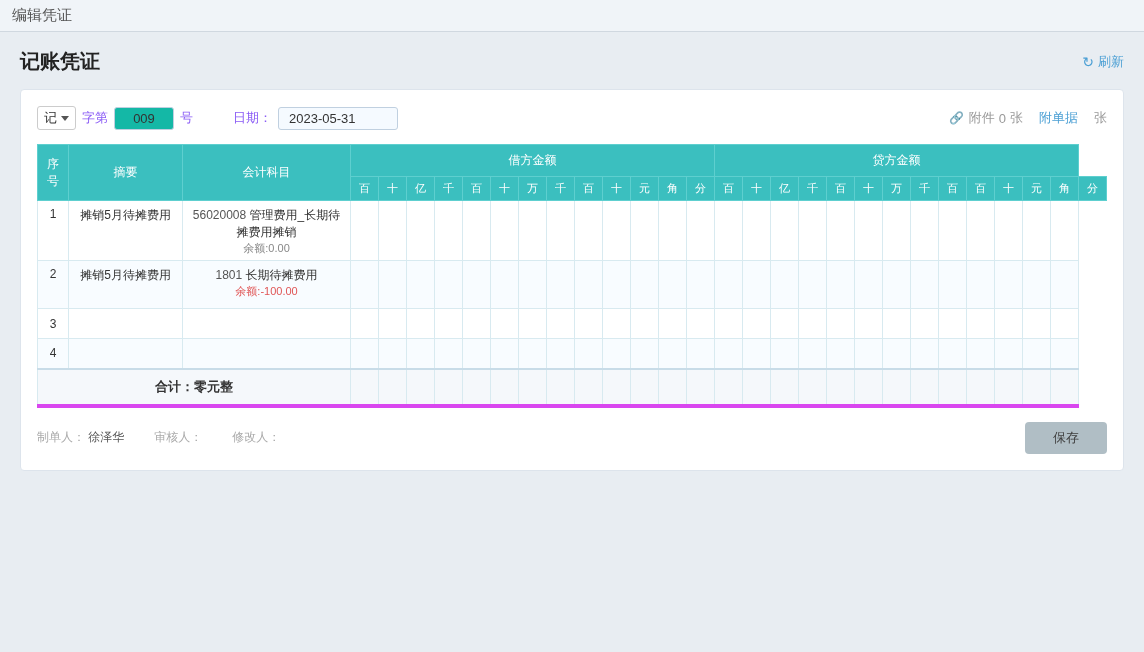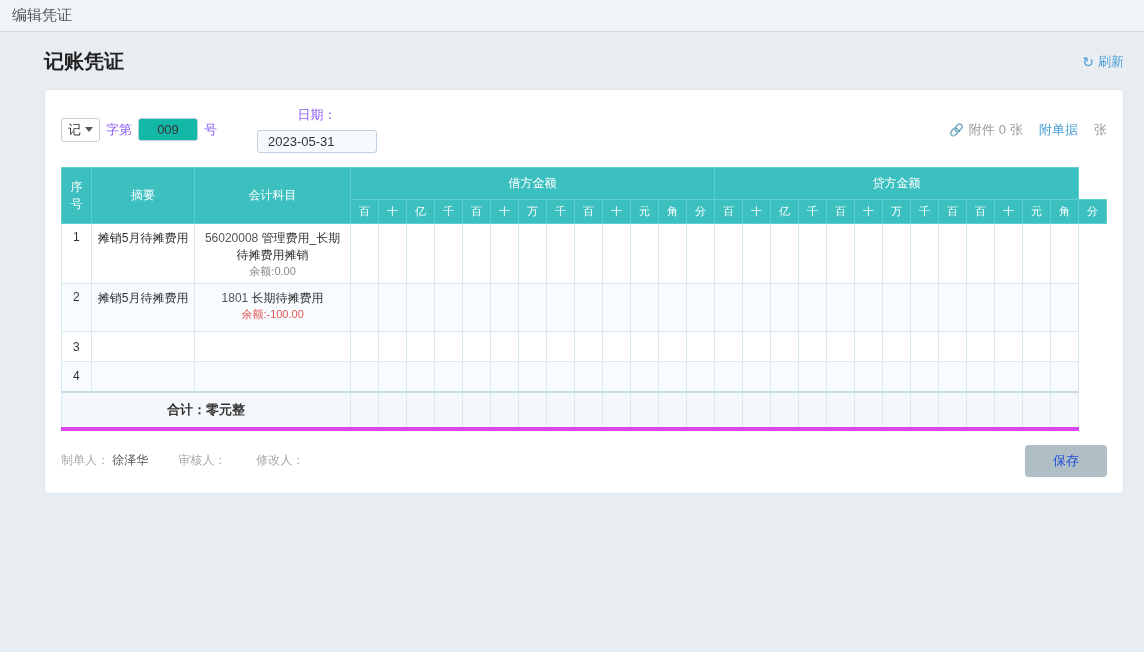--- a/index.html
+++ b/index.html
@@ -19,21 +19,20 @@
       font-size: 15px;
       color: #555;
       height: 32px;
       display: flex;
       align-items: center;
     }
     .main-content {
       padding: 16px 20px;
       height: calc(652px - 32px);
       overflow-y: auto;
-      margin-left: 24px;
     }
     .page-header {
       display: flex;
       justify-content: space-between;
       align-items: center;
       margin-bottom: 14px;
     }
     .page-title {
       font-size: 20px;
       font-weight: bold;
@@ -212,21 +211,21 @@
     }
     .footer-label {
       color: #aaa;
     }
     .footer-value {
       color: #555;
     }
     .save-btn {
       margin-left: auto;
       background: #b0bec5;
-      color: #1d4ed8;
+      color: #404040;
       border: none;
       border-radius: 4px;
       padding: 7px 28px;
       font-size: 13px;
       cursor: pointer;
     }
     .chevron-down {
       display: inline-block;
       width: 0;
       height: 0;
@@ -272,21 +271,21 @@
     <div class="voucher-meta">
       <div class="meta-group">
         <button class="meta-type-btn">
           <span>记</span>
           <span class="chevron-down"></span>
         </button>
         <span class="meta-label">字第</span>
         <input class="meta-input" value="009" readonly="" style="">
         <span class="meta-label">号</span>
       </div>
-      <div class="meta-group" style="margin-left:30px;flex-direction:column;">
+      <div class="meta-group" style="margin-left:30px;">
         <span class="meta-label">日期：</span>
         <input class="date-input" value="2023-05-31" readonly="" style="">
       </div>
       <div class="meta-right">
         <div class="attach-info">
           <span class="link-icon">🔗</span>
           <span>附件</span>
           <span>0</span>
           <span class="attach-count">张</span>
         </div>

